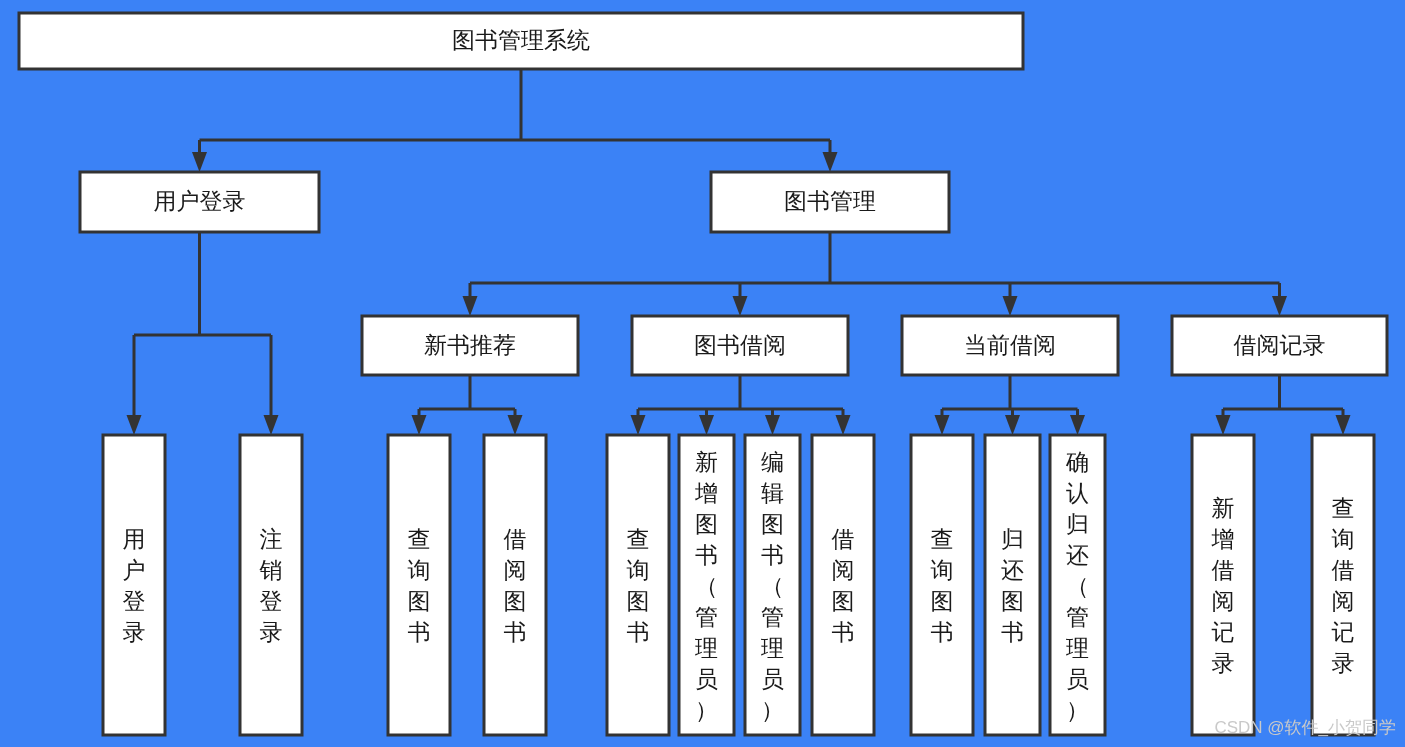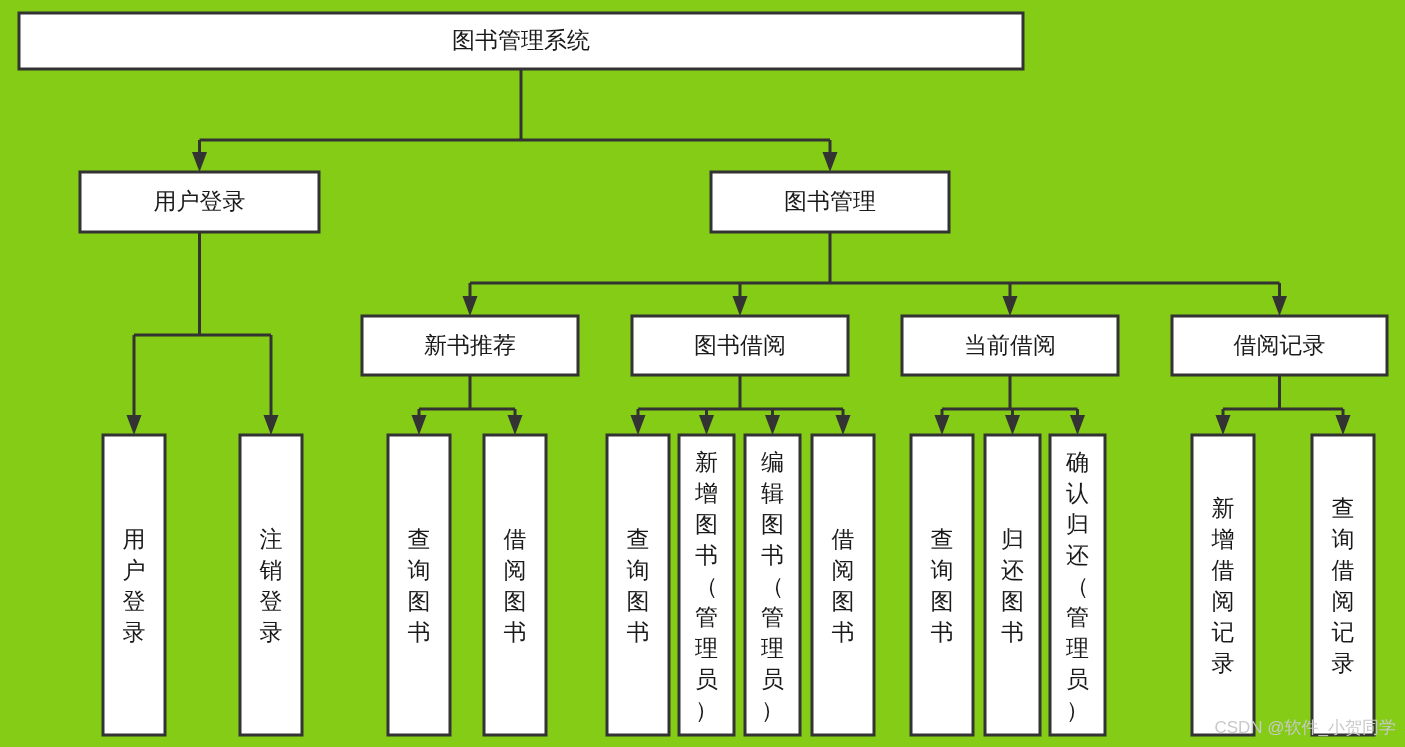--- a/index.html
+++ b/index.html
@@ -8,21 +8,21 @@
     padding: 0;
     background: #ffffff;
   }
   body {
     font-family: "Liberation Sans", "DejaVu Sans", sans-serif;
   }
   #diagram-root {
     position: relative;
     width: 1405px;
     height: 747px;
-    background: #84cc16;
+    background: #3b82f6;
     overflow: hidden;
     text-align: right;
   }
   svg.diagram-canvas {
     position: absolute;
     top: 0;
     left: 0;
     width: 1405px;
     height: 747px;
     display: block;

